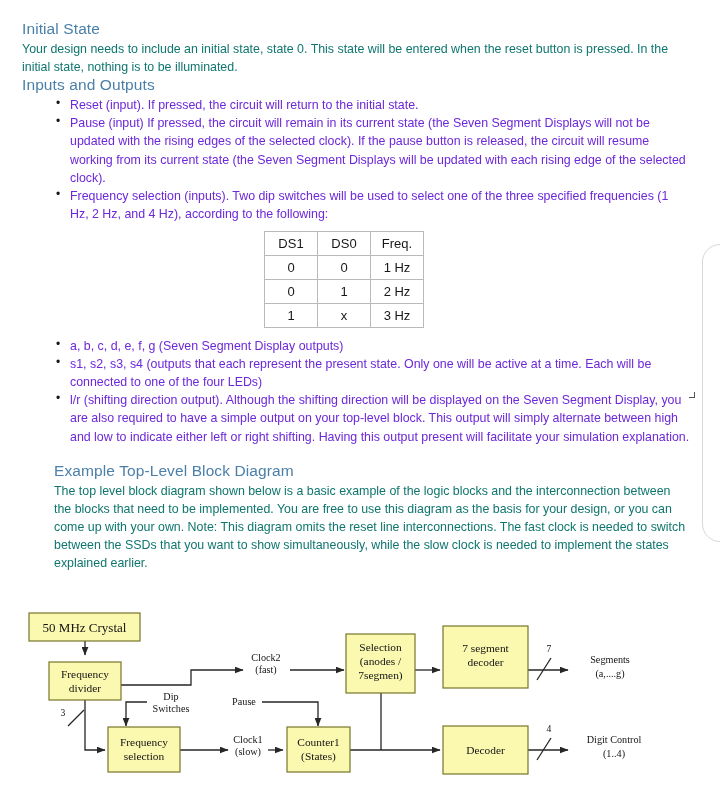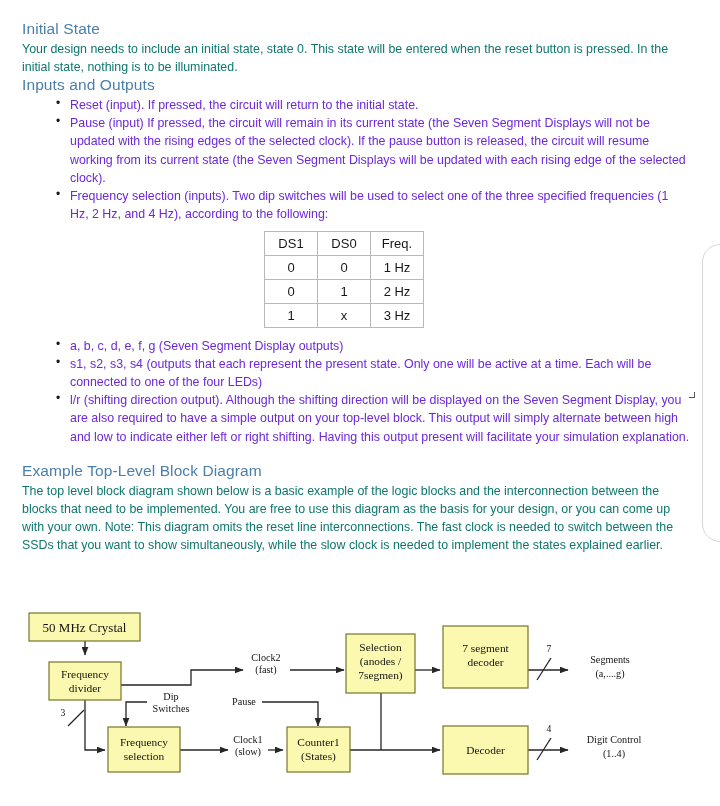--- a/index.html
+++ b/index.html
@@ -28,21 +28,21 @@
   }
   h2.heading {
     color: #4a7fa9;
     font-size: 15.5px;
     font-weight: 400;
     margin: 0 0 2px 0;
     letter-spacing: 0.1px;
   }
   .sec-initial { margin-top: 0px; }
   .sec-io { }
-  .sec-diagram { margin-top: 16px; }
+  .sec-diagram { margin-top: 16px; margin-left: 32px; }
   p.body-text {
     font-size: 12.4px;
     line-height: 1.46;
     margin: 0;
     color: #0f766e;
     text-align: left;
   }
   ul.bullets {
     margin: 1px 0 0 0;
     padding-left: 34px;

